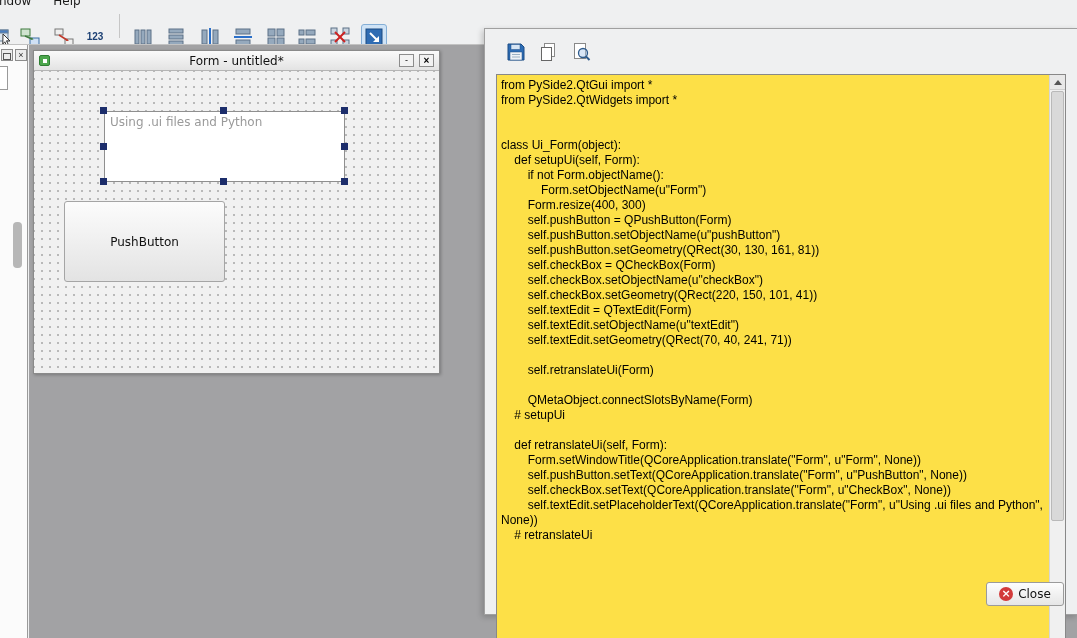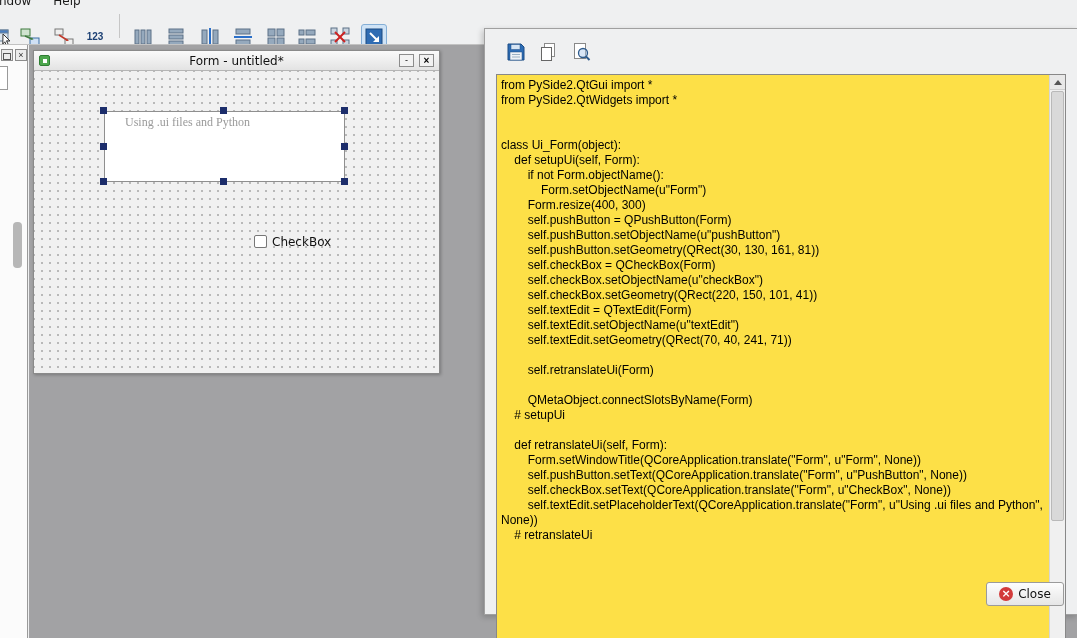--- a/index.html
+++ b/index.html
@@ -44,21 +44,21 @@
   .form-icon::before{content:"";position:absolute;left:3px;top:3px;width:4px;height:4px;background:#fff;}
   .ftitle{position:absolute;left:0;right:0;text-align:center;font-size:12px;color:#111;}
   .winbtn{width:15px;height:13px;border:1px solid #8c8c8c;background:#f2f2f2;font-size:9px;
           line-height:9px;text-align:center;padding:0;color:#000;}
   .winbtn.minb{margin-left:auto;}
   .winbtn.closeb{margin-left:5px;font-weight:bold;font-size:10px;}
   .form-body{position:absolute;left:0;top:20px;right:0;bottom:0;overflow:hidden;background-color:#f1f1f1;
              background-image:radial-gradient(circle,#b9b9b9 1px,rgba(0,0,0,0) 1.2px);
              background-size:8px 8px;background-position:4px 4px;}
   .te{position:absolute;left:70px;top:40px;width:241px;height:71px;background:#fff;
-      border:1px solid #8f8f8f;font-size:12px;color:#9a9a9a;padding:3px 20px;font-family:Liberation Serif, serif;}
+      border:1px solid #8f8f8f;font-size:12px;color:#9a9a9a;padding:3px 5px;}
   .handle{position:absolute;width:7px;height:7px;background:#1c2d6b;}
   .pb{position:absolute;left:30px;top:130px;width:161px;height:81px;background:linear-gradient(#fcfcfc,#e3e3e3);
       border:1px solid #a5a5a5;border-radius:3px;font-size:12px;color:#111;font-family:"DejaVu Sans",sans-serif;}
   .cbw{position:absolute;left:220px;top:150px;width:101px;height:41px;display:flex;align-items:center;gap:5px;
        font-size:12px;color:#111;}
   .cbbox{width:13px;height:13px;background:#fff;border:1px solid #777;border-radius:2px;}
 
   
   .dialog{position:absolute;left:484px;top:28px;width:594px;height:587px;background:#eff0f1;
           border:1px solid #a0a0a0;border-right:none;z-index:5;box-shadow:-2px 2px 6px rgba(0,0,0,.2);}
@@ -217,24 +217,21 @@
         <span>Using .ui files and Python</span>
       </div>
       <span class="handle" style="left:66px;top:36px"></span>
       <span class="handle" style="left:186px;top:36px"></span>
       <span class="handle" style="left:307px;top:36px"></span>
       <span class="handle" style="left:66px;top:72px"></span>
       <span class="handle" style="left:307px;top:72px"></span>
       <span class="handle" style="left:66px;top:107px"></span>
       <span class="handle" style="left:186px;top:107px"></span>
       <span class="handle" style="left:307px;top:107px"></span>
-      <div class="cbw">
-        <span class="cbbox"></span>
-        <span>CheckBox</span>
-      </div>
+      <button class="pb">PushButton</button>
     </div>
   </div>
 
   <div class="dialog">
     <button class="dbtn save">
       <svg width="22" height="22" viewBox="0 0 22 22">
         <path d="M3 3 H16 L19 6 V19 H3 Z" fill="#2d6cb5" stroke="#1d4d85"></path>
         <rect x="6" y="3.5" width="9" height="5" fill="#d7e5f4" stroke="#1d4d85" stroke-width="0.5"></rect>
         <rect x="5" y="11" width="12" height="8" fill="#eef2f7" stroke="#1d4d85" stroke-width="0.5"></rect>
         <line x1="7" y1="13.5" x2="15" y2="13.5" stroke="#9ab0c4"></line>

